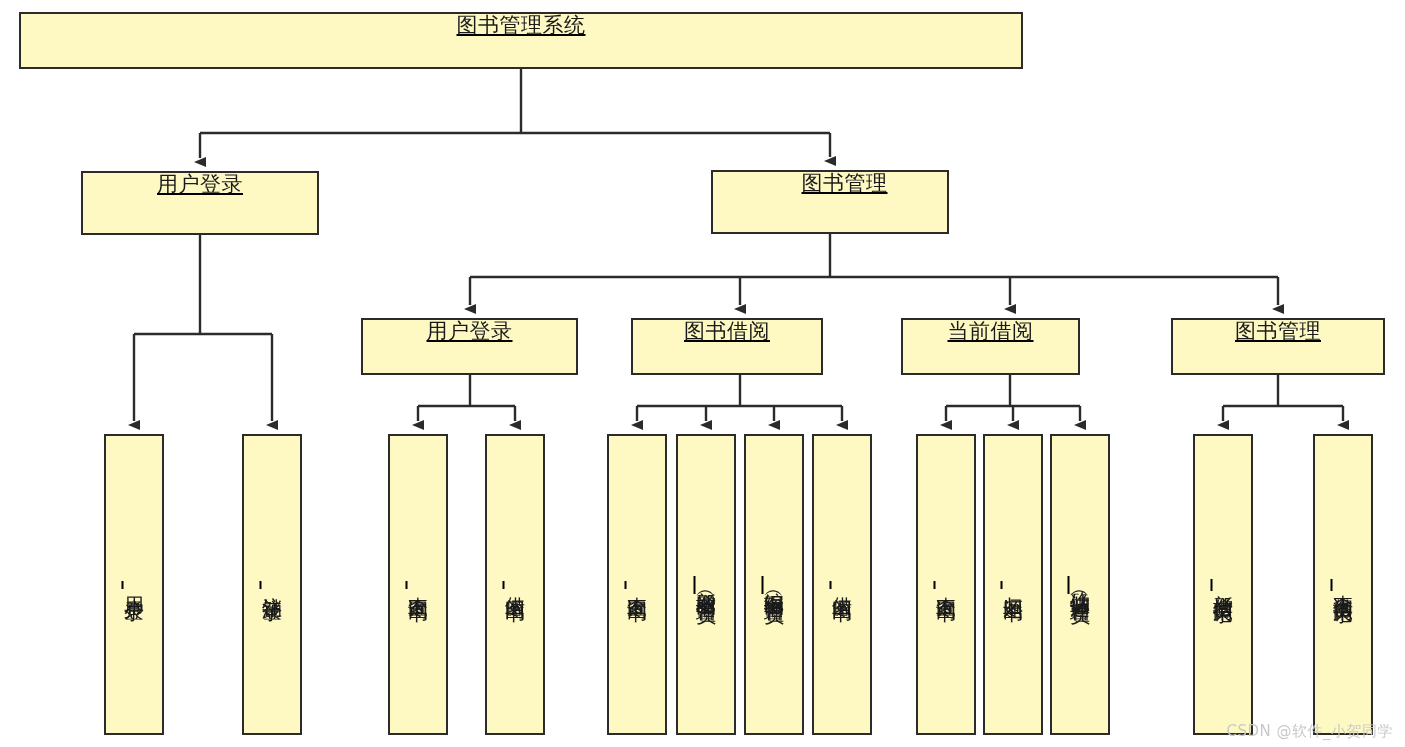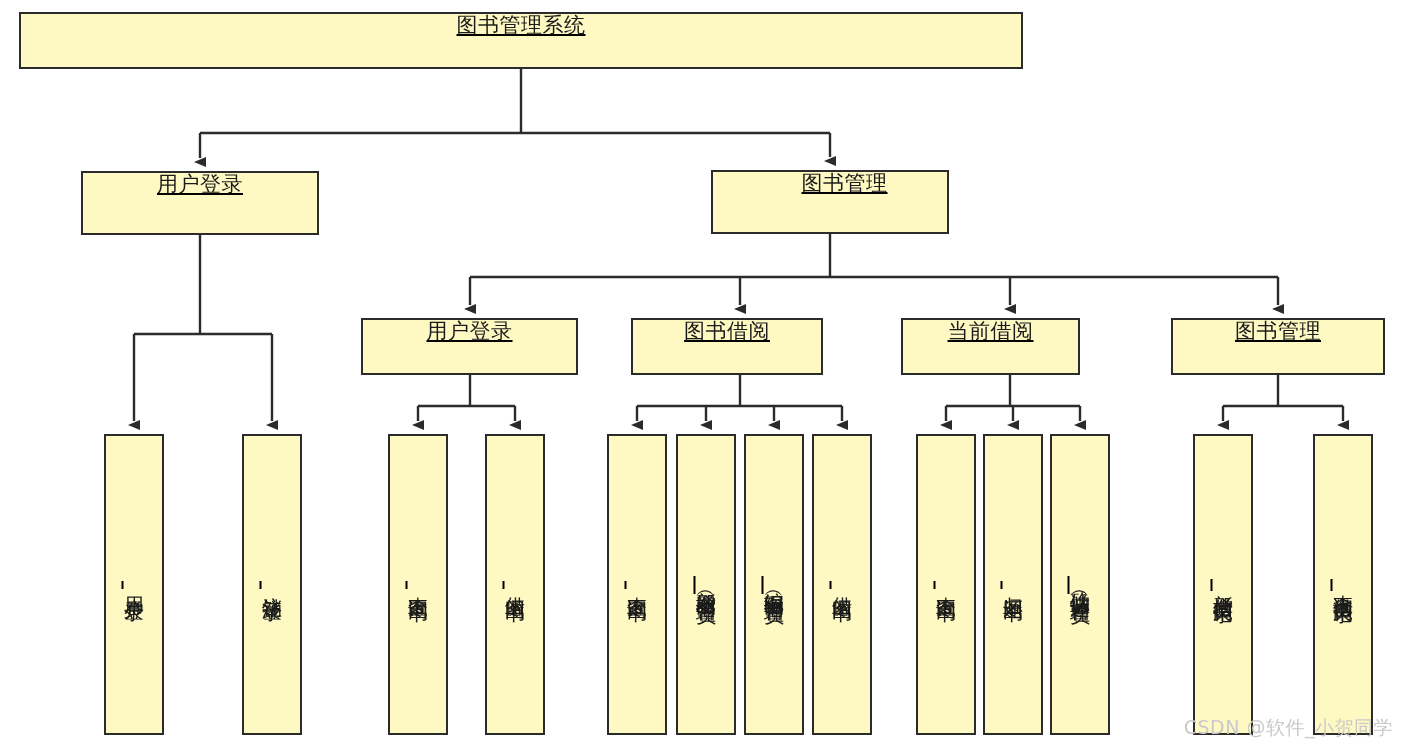--- a/index.html
+++ b/index.html
@@ -51,21 +51,21 @@
     text-orientation: upright;
     line-height: 1.25;
     letter-spacing: 2px;
     text-align: center;
     white-space: nowrap;
   }
   .watermark {
     position: absolute;
     right: 12px;
     bottom: 6px;
-    font-size: 19px;
+    font-size: 15px;
     color: #c9c9c9;
     white-space: nowrap;
     letter-spacing: 0.5px;
     pointer-events: none;
   }
 </style>
 </head>
 <body>
 
 <div id="diagram-root">

